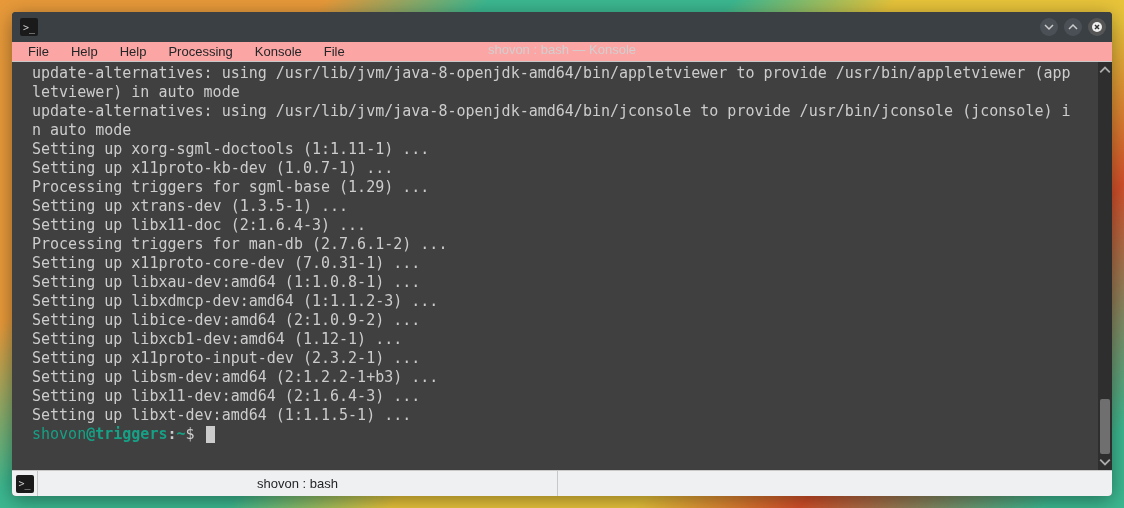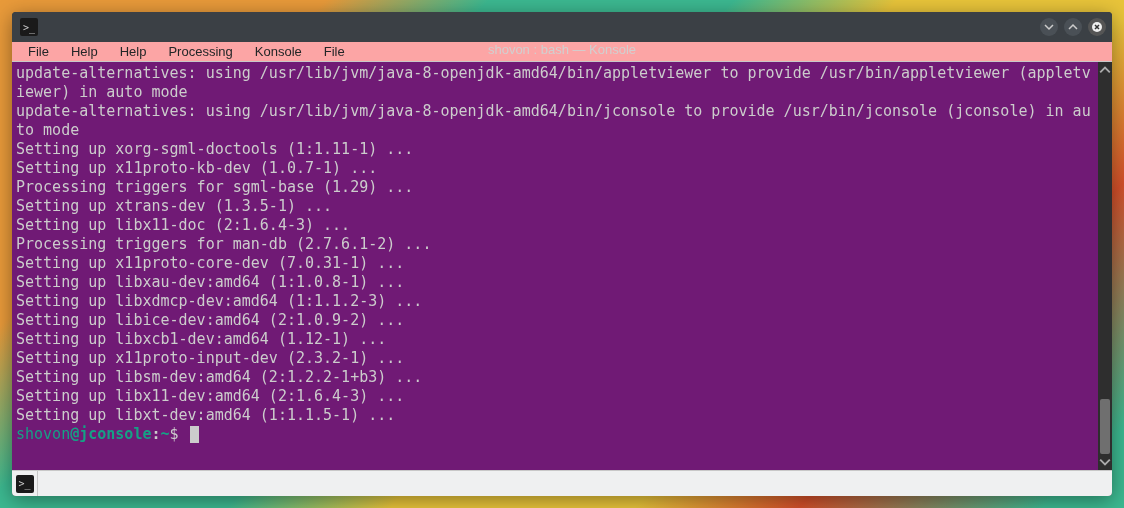--- a/index.html
+++ b/index.html
@@ -89,26 +89,26 @@
     border-radius: 3px;
   }
   .terminal-wrap {
     flex: 1;
     display: flex;
     background: #000;
     position: relative;
   }
   .terminal {
     flex: 1;
-    background: #701a75;
+    background: #404040;
     color: #cccccc;
     font-family: "DejaVu Sans Mono", "Liberation Mono", monospace;
     font-size: 15px;
     line-height: 19px;
-    padding: 2px 4px;
+    padding: 2px 20px;
     white-space: pre-wrap;
     word-break: break-all;
     overflow: hidden;
   }
   .scrollbar {
     width: 14px;
     background: #2e2e2e;
     display: flex;
     flex-direction: column;
     align-items: center;
@@ -228,21 +228,21 @@
 Processing triggers for man-db (2.7.6.1-2) ...
 Setting up x11proto-core-dev (7.0.31-1) ...
 Setting up libxau-dev:amd64 (1:1.0.8-1) ...
 Setting up libxdmcp-dev:amd64 (1:1.1.2-3) ...
 Setting up libice-dev:amd64 (2:1.0.9-2) ...
 Setting up libxcb1-dev:amd64 (1.12-1) ...
 Setting up x11proto-input-dev (2.3.2-1) ...
 Setting up libsm-dev:amd64 (2:1.2.2-1+b3) ...
 Setting up libx11-dev:amd64 (2:1.6.4-3) ...
 Setting up libxt-dev:amd64 (1:1.1.5-1) ...
-<span class="prompt-user">shovon</span><span class="prompt-host">@jconsole</span><span class="prompt-colon">:</span><span class="prompt-path">~</span><span class="prompt-dollar">$ </span><span class="cursor-block"></span></div>
+<span class="prompt-user">shovon</span><span class="prompt-host">@triggers</span><span class="prompt-colon">:</span><span class="prompt-path">~</span><span class="prompt-dollar">$ </span><span class="cursor-block"></span></div>
     <div class="scrollbar">
       <div class="sb-arrow">
         <svg viewBox="0 0 10 10">
             <path d="M1 7 L5 3 L9 7" stroke="#aaa" stroke-width="1.5" fill="none"></path>
           </svg>
       </div>
       <div class="sb-track">
         <div class="sb-thumb"></div>
       </div>
       <div class="sb-arrow">
@@ -250,15 +250,18 @@
             <path d="M1 3 L5 7 L9 3" stroke="#aaa" stroke-width="1.5" fill="none"></path>
           </svg>
       </div>
     </div>
   </div>
 
   <div class="tabbar">
     <div class="newtab-btn">
       <div class="title-icon">&gt;_</div>
     </div>
+    <div class="tab">
+      <span>shovon : bash</span>
+    </div>
   </div>
 
 </div>
 
 </body></html>

